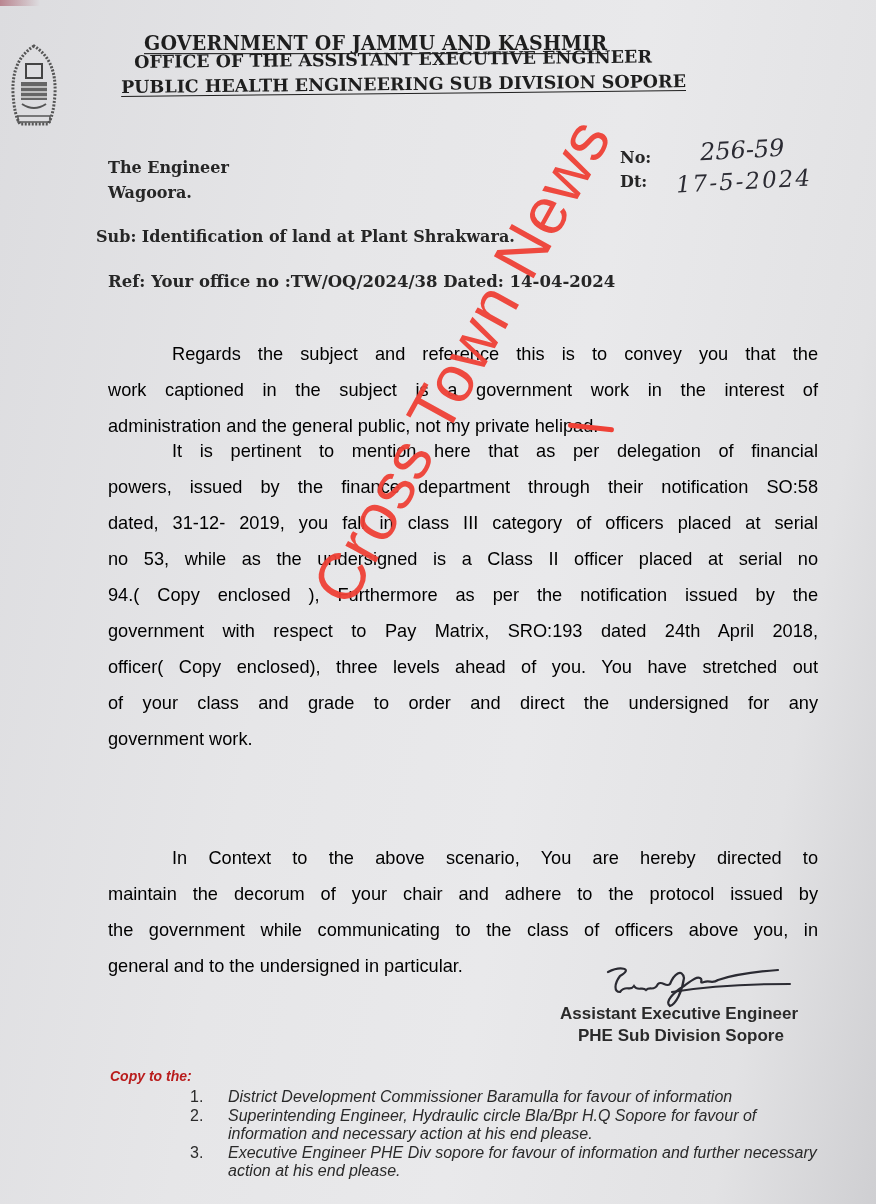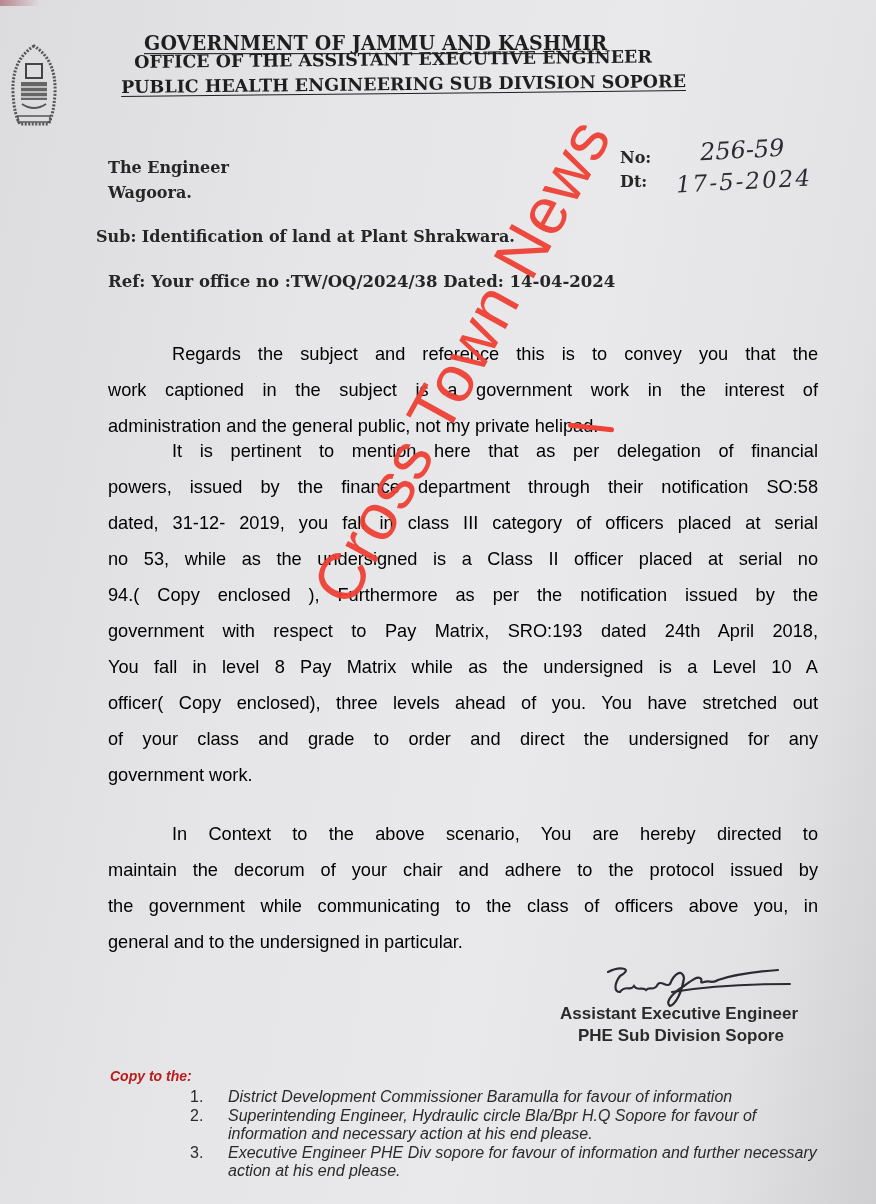--- a/index.html
+++ b/index.html
@@ -32,21 +32,21 @@
     .sub { left: 96px; top: 227px; font-size: 16px; }
     .ref { left: 108px; top: 272px; font-size: 16.5px; }
 
     .body-text {
       position: absolute; left: 108px; width: 710px;
       font-family: "Liberation Sans", sans-serif; font-size: 18.2px; line-height: 36px; color: #000000;
       text-align: justify;
     }
     .para1 { top: 336px; }
     .para2 { top: 433px; }
-    .para3 { top: 816px; }
+    .para3 { top: 840px; }
     .indent { text-indent: 64px; }
     .line { display: block; text-align: justify; text-align-last: justify; white-space: nowrap; }
     .line.last { text-align-last: left; }
 
     .signature-svg { position: absolute; left: 600px; top: 962px; width: 200px; height: 46px; }
     .sig-text { position: absolute; font-family: "Liberation Sans", sans-serif; font-weight: bold; font-size: 17px; color: #2a2a2a; white-space: nowrap; }
     .sig1 { left: 560px; top: 1004px; text-align: right; }
     .sig2 { left: 578px; top: 1026px; }
 
     .copy-title { position: absolute; left: 110px; top: 1068px; font-family: "Liberation Sans", sans-serif; font-style: italic; font-weight: bold; font-size: 14px; color: #b91c1c; }
@@ -100,21 +100,20 @@
   <span class="line last">administration and the general public, not my private helipad.</span>
 </div>
 
 <div class="body-text para2">
   <span class="line indent">It is pertinent to mention here that as per delegation of financial</span>
   <span class="line">powers,  issued by the finance department through their notification SO:58</span>
   <span class="line">dated, 31-12- 2019, you fall in class III category of officers placed at serial</span>
   <span class="line">no 53, while as the undersigned is a Class II officer placed at serial no</span>
   <span class="line">94.( Copy enclosed ), Furthermore as per the notification issued by the</span>
   <span class="line">government with respect to Pay Matrix, SRO:193 dated 24th April 2018,</span>
-  <span class="line">You fall in level 8 Pay Matrix while as the undersigned is a Level 10 A</span>
   <span class="line">officer( Copy enclosed), three levels ahead of you. You have stretched out</span>
   <span class="line">of  your class and grade to order and direct the undersigned for any</span>
   <span class="line last">government work.</span>
 </div>
 
 <div class="body-text para3">
   <span class="line indent">In Context to the above scenario, You are hereby directed to</span>
   <span class="line">maintain the decorum of your chair and adhere to the protocol issued by</span>
   <span class="line">the government while communicating to the class of officers above you, in</span>
   <span class="line last">general and to the undersigned in particular.</span>

